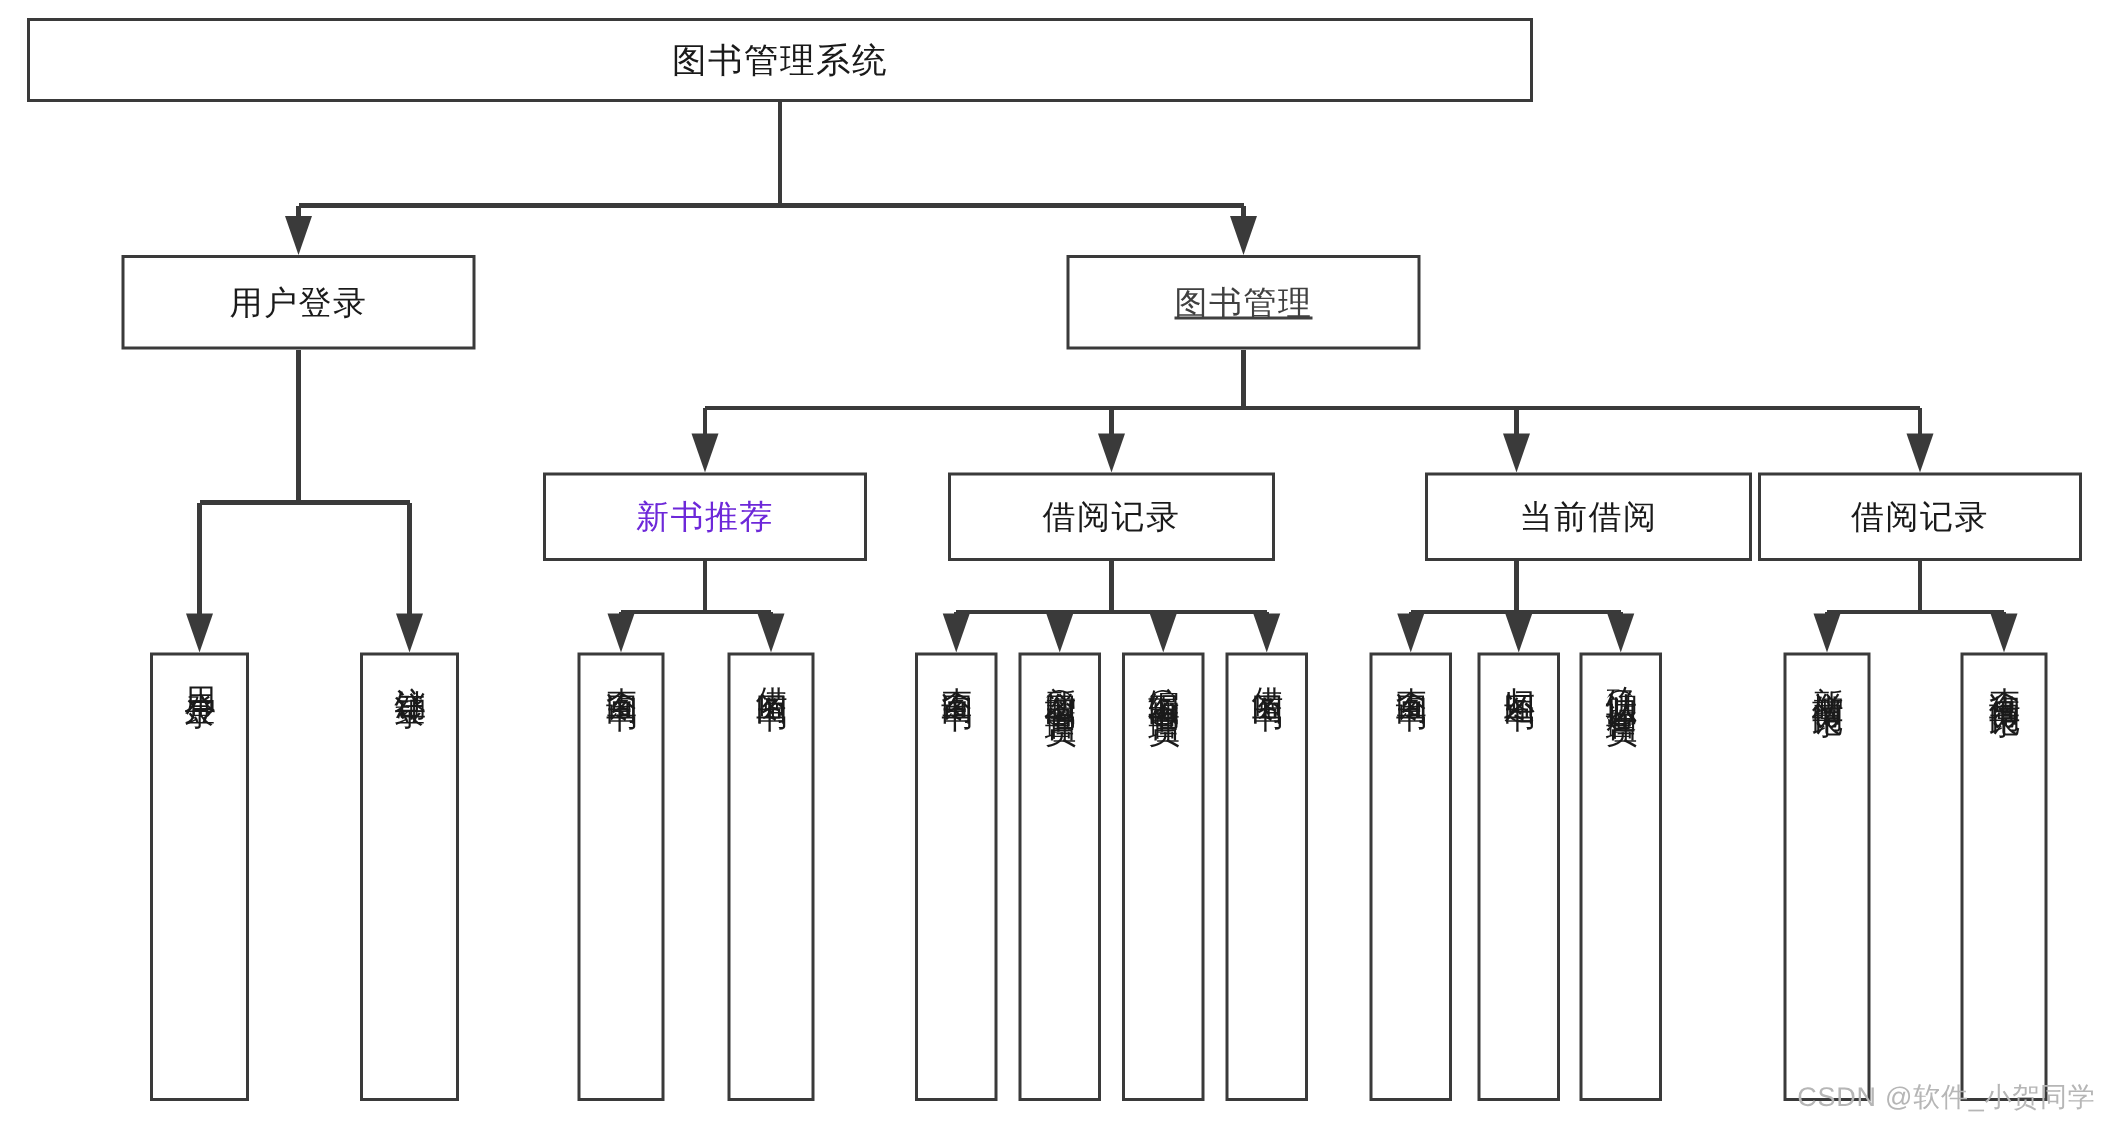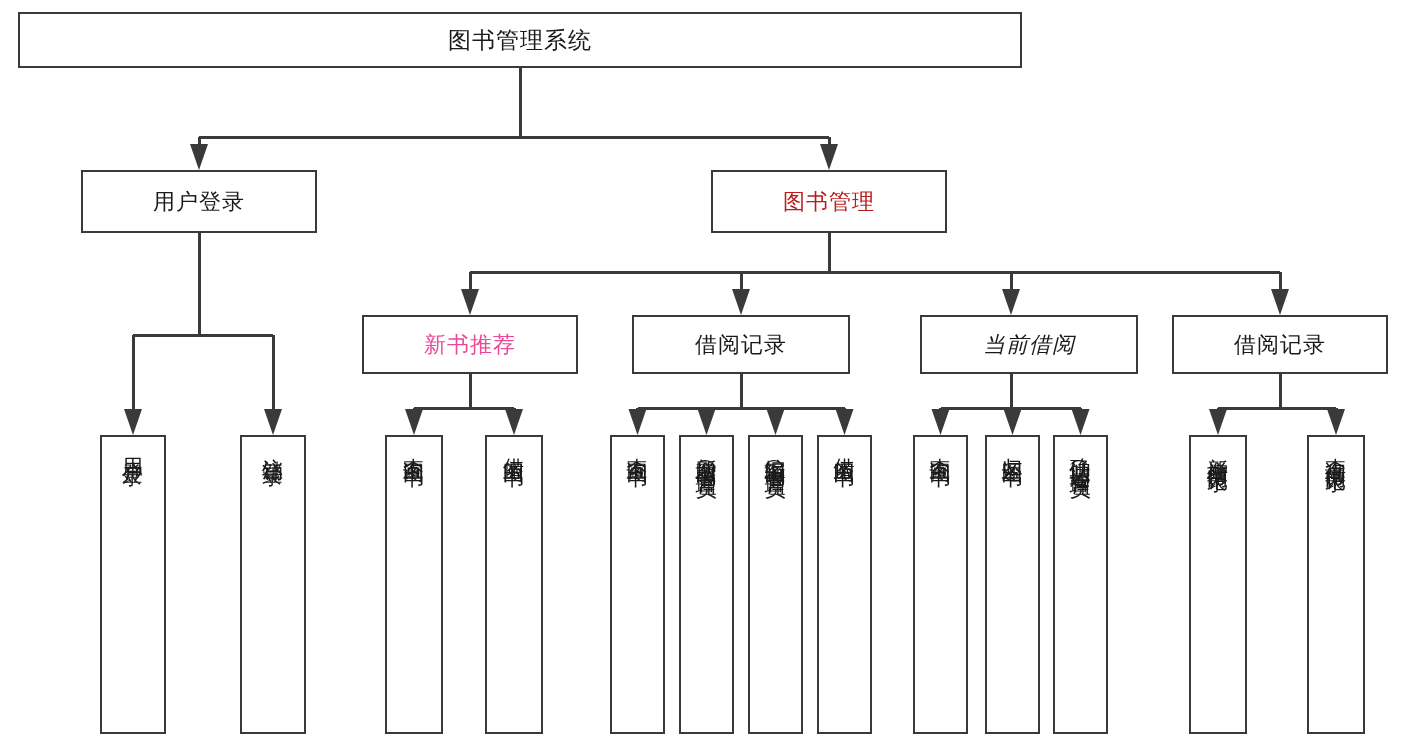--- a/index.html
+++ b/index.html
@@ -137,29 +137,29 @@
       <polygon points="1327,409 1345,409 1336,435" fill="#3a3a3a"></polygon>
     </svg>
   <div id="node-layer">
       <div class="node-box horizontal root" style="left: 18px; top: 12px; width: 1004px; height: 56px; border-color: rgb(58, 58, 58); background: rgb(255, 255, 255);">
         <div class="node-label" style="color: rgb(26, 26, 26);">图书管理系统</div>
       </div>
       <div class="node-box horizontal" style="left: 81px; top: 170px; width: 236px; height: 63px; border-color: rgb(58, 58, 58); background: rgb(255, 255, 255);">
         <div class="node-label" style="color: rgb(26, 26, 26);">用户登录</div>
       </div>
       <div class="node-box horizontal" style="left: 711px; top: 170px; width: 236px; height: 63px; border-color: rgb(58, 58, 58); background: rgb(255, 255, 255);">
-        <div class="node-label" style="color: #b91c1c;">图书管理</div>
+        <div class="node-label" style="color: #404040; text-decoration: underline;">图书管理</div>
       </div>
       <div class="node-box horizontal" style="left: 362px; top: 315px; width: 216px; height: 59px; border-color: rgb(58, 58, 58); background: rgb(255, 255, 255);">
-        <div class="node-label" style="color: #ec4899;">新书推荐</div>
+        <div class="node-label" style="color: #6d28d9;">新书推荐</div>
       </div>
       <div class="node-box horizontal" style="left: 632px; top: 315px; width: 218px; height: 59px; border-color: rgb(58, 58, 58); background: rgb(255, 255, 255);">
         <div class="node-label" style="color: rgb(26, 26, 26);">借阅记录</div>
       </div>
-      <div class="node-box horizontal" style="left: 920px; top: 315px; width: 218px; height: 59px; border-color: rgb(58, 58, 58); background: rgb(255, 255, 255); font-style: italic;">
+      <div class="node-box horizontal" style="left: 950px; top: 315px; width: 218px; height: 59px; border-color: rgb(58, 58, 58); background: rgb(255, 255, 255);">
         <div class="node-label" style="color: rgb(26, 26, 26);">当前借阅</div>
       </div>
       <div class="node-box horizontal" style="left: 1172px; top: 315px; width: 216px; height: 59px; border-color: rgb(58, 58, 58); background: rgb(255, 255, 255);">
         <div class="node-label" style="color: rgb(26, 26, 26); font-family: Liberation Serif, serif;">借阅记录</div>
       </div>
       <div class="node-box vertical" style="left: 100px; top: 435px; width: 66px; height: 299px; border-color: rgb(58, 58, 58); background: rgb(255, 255, 255);">
         <div class="node-label" style="color: rgb(26, 26, 26);">用户登录</div>
       </div>
       <div class="node-box vertical" style="left: 240px; top: 435px; width: 66px; height: 299px; border-color: rgb(58, 58, 58); background: rgb(255, 255, 255);">
         <div class="node-label" style="color: rgb(26, 26, 26);">注销登录</div>
@@ -191,13 +191,14 @@
       <div class="node-box vertical" style="left: 1053px; top: 435px; width: 55px; height: 299px; border-color: rgb(58, 58, 58); background: rgb(255, 255, 255);">
         <div class="node-label" style="color: rgb(26, 26, 26);">确认归还（管理员）</div>
       </div>
       <div class="node-box vertical" style="left: 1189px; top: 435px; width: 58px; height: 299px; border-color: rgb(58, 58, 58); background: rgb(255, 255, 255);">
         <div class="node-label" style="color: rgb(26, 26, 26);">新增借阅记录</div>
       </div>
       <div class="node-box vertical" style="left: 1307px; top: 435px; width: 58px; height: 299px; border-color: rgb(58, 58, 58); background: rgb(255, 255, 255);">
         <div class="node-label" style="color: rgb(26, 26, 26);">查询借阅记录</div>
       </div>
     </div>
+  <div id="watermark">CSDN @软件_小贺同学</div>
 </div>
 
 </body></html>

